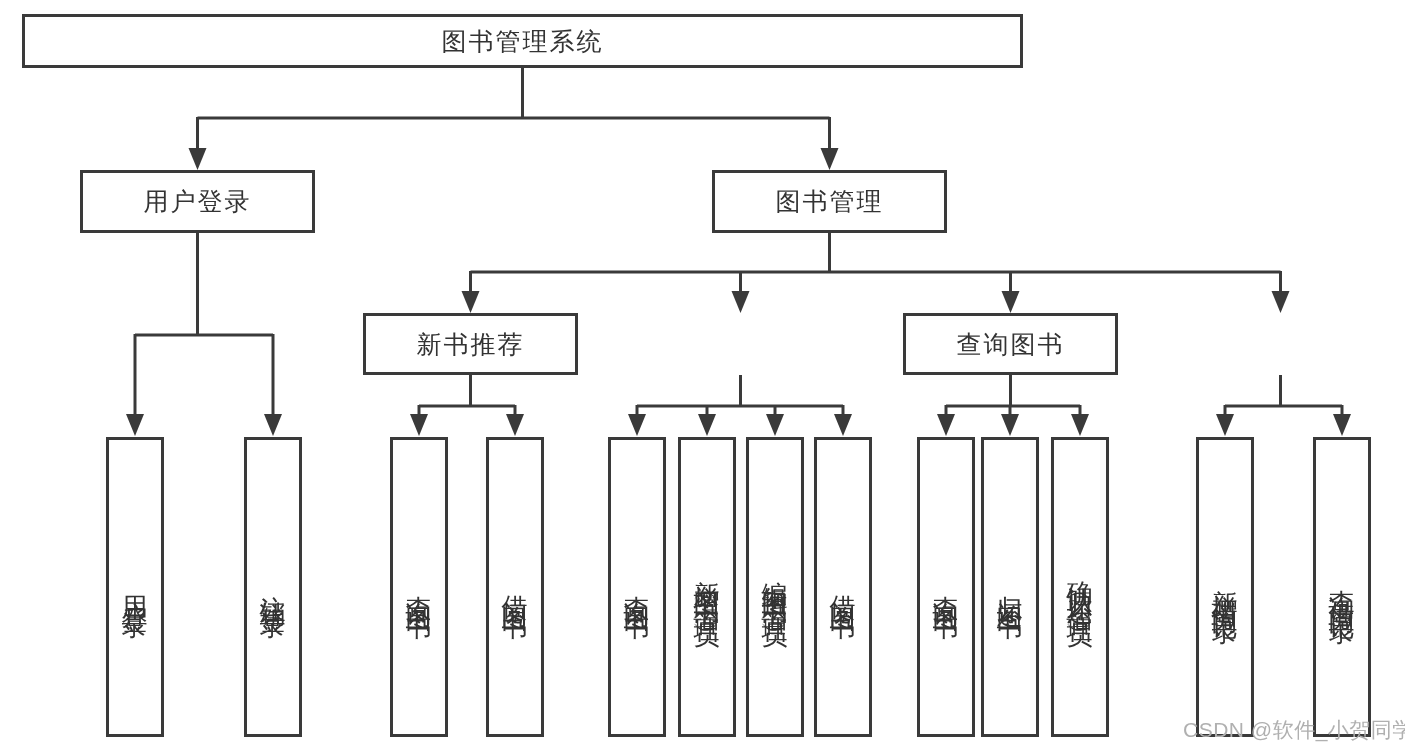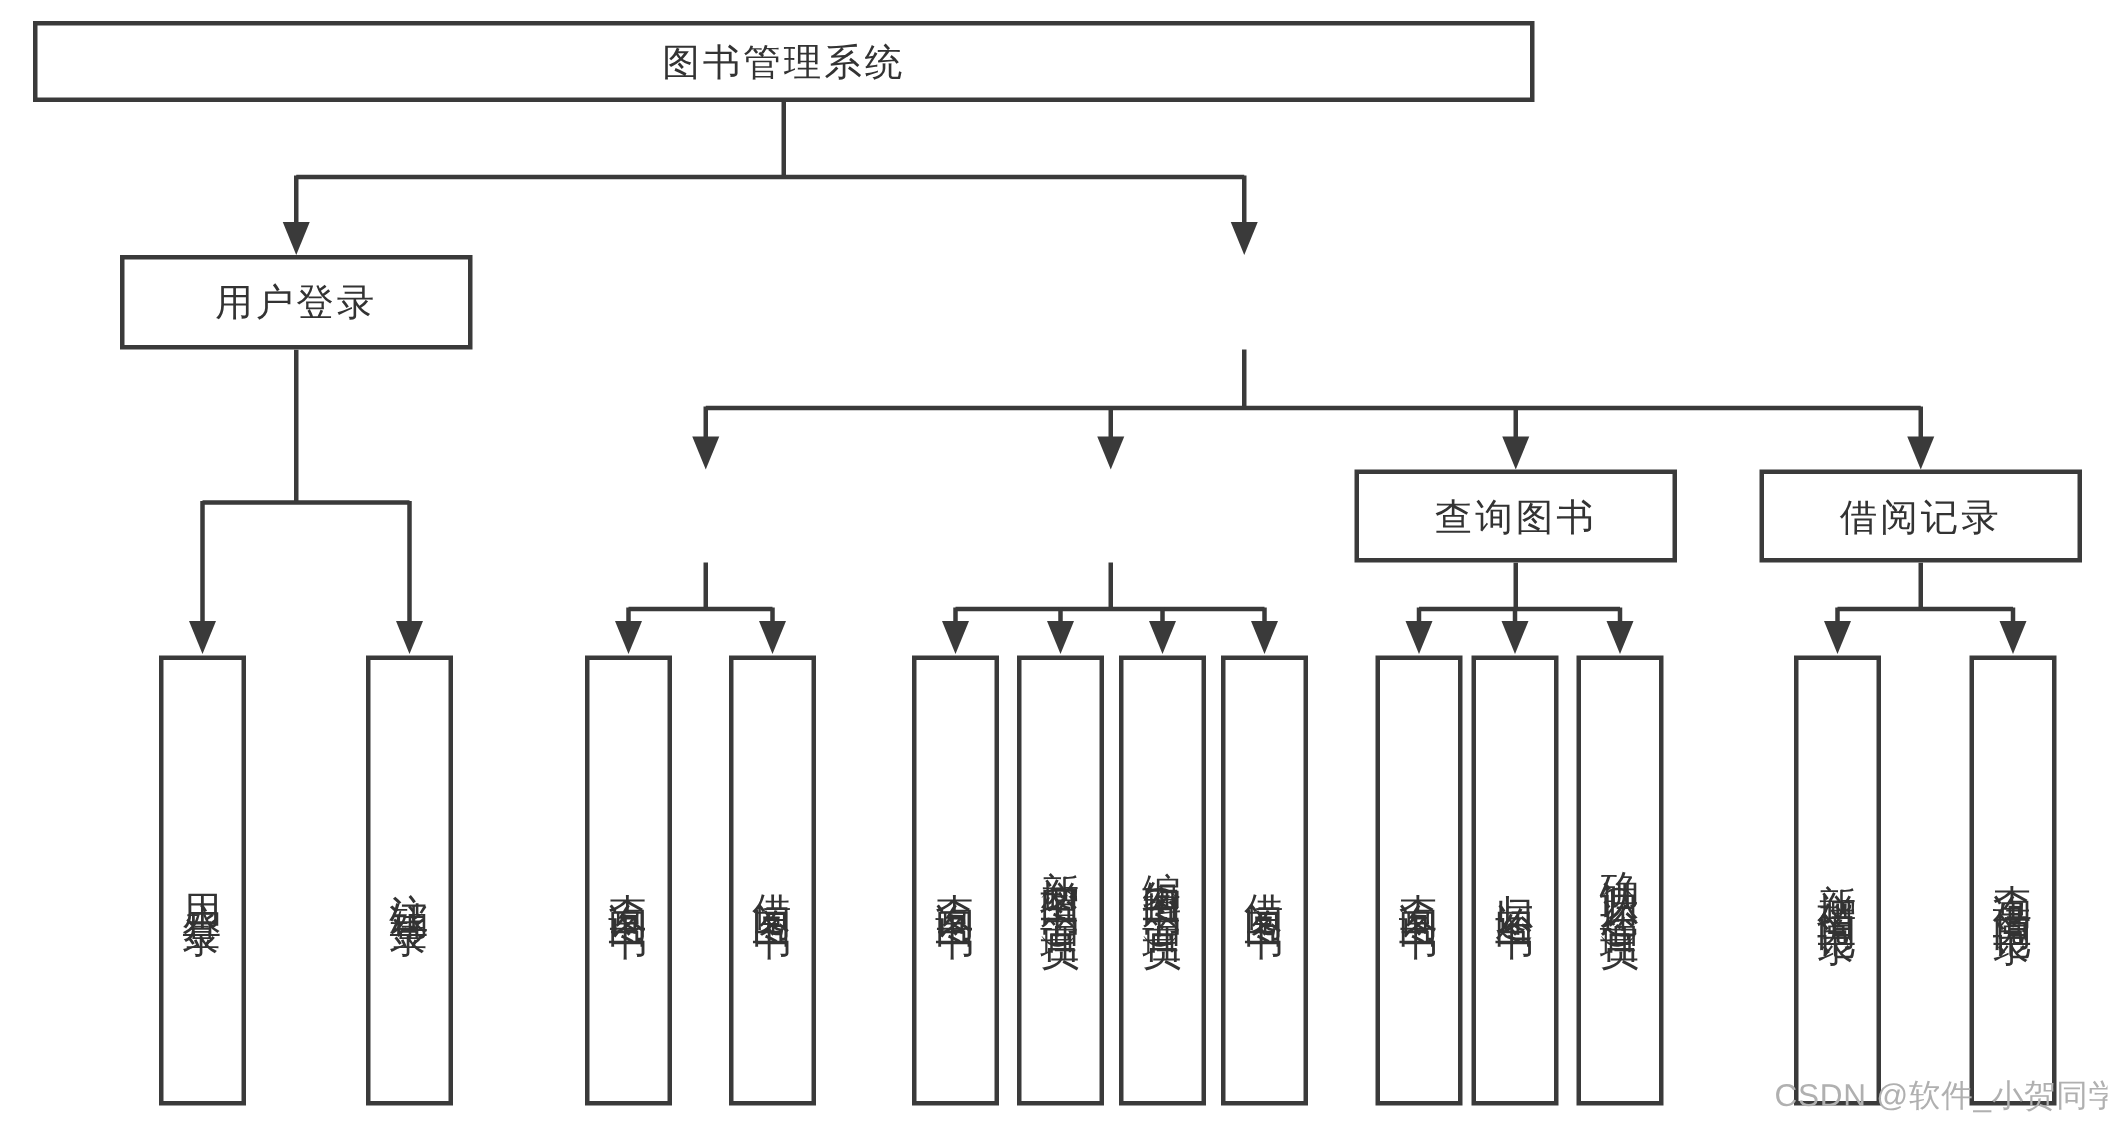--- a/index.html
+++ b/index.html
@@ -120,26 +120,29 @@
     </g>
   </svg>
 
   <div class="box root-box">
     <span class="hlbl">图书管理系统</span>
   </div>
 
   <div class="box l2box" style="left:80px">
     <span class="hlbl">用户登录</span>
   </div>
+  <div class="box l2box" style="left:712px">
+    <span class="hlbl">图书管理</span>
+  </div>
 
+  <div class="box l3box" style="left:363px">
+    <span class="hlbl">新书推荐</span>
+  </div>
   <div class="box l3box" style="left:903px">
     <span class="hlbl">查询图书</span>
-  </div>
-  <div class="box l3box" style="left:1173px">
-    <span class="hlbl">借阅记录</span>
   </div>
 
   <div class="box vbox" style="left:106px">
     <span class="vlbl">用户登录</span>
   </div>
   <div class="box vbox" style="left:244px">
     <span class="vlbl">注销登录</span>
   </div>
 
   <div class="box vbox" style="left:390px">

